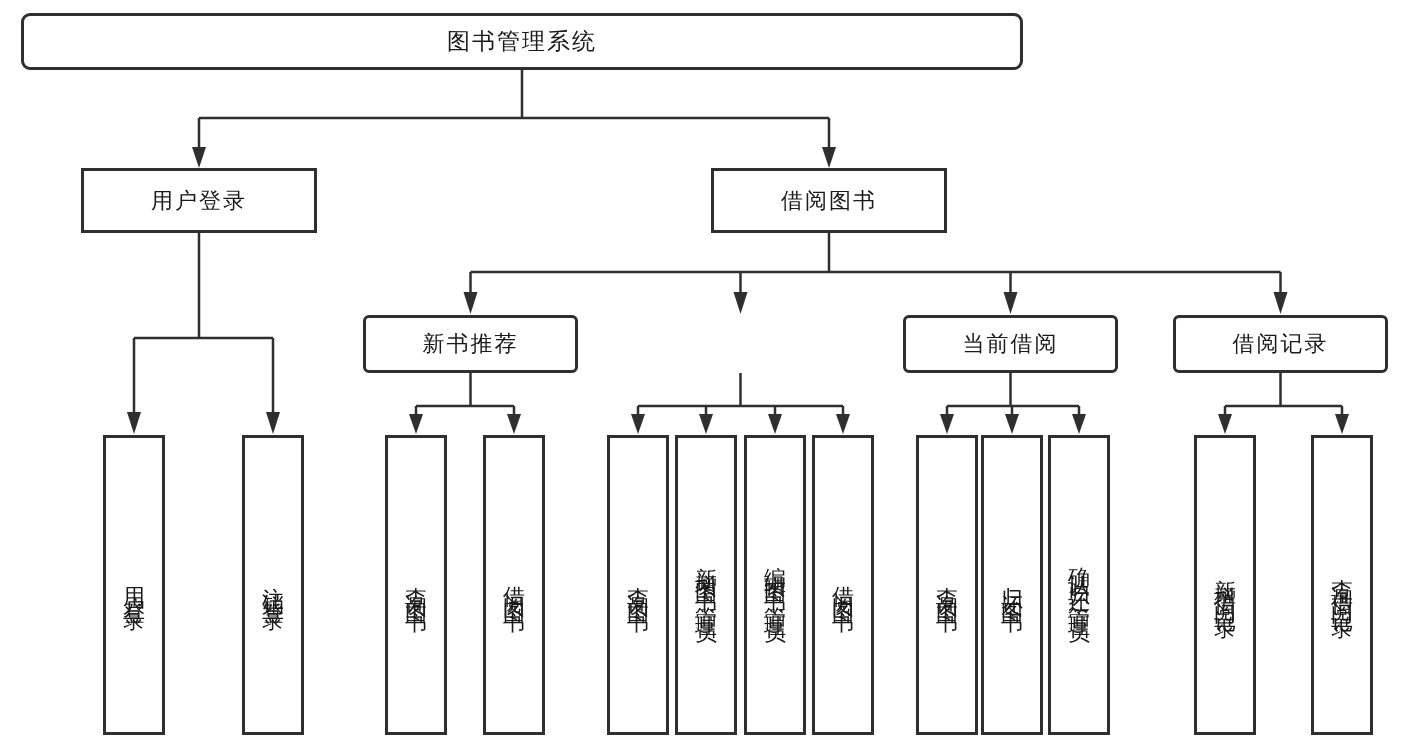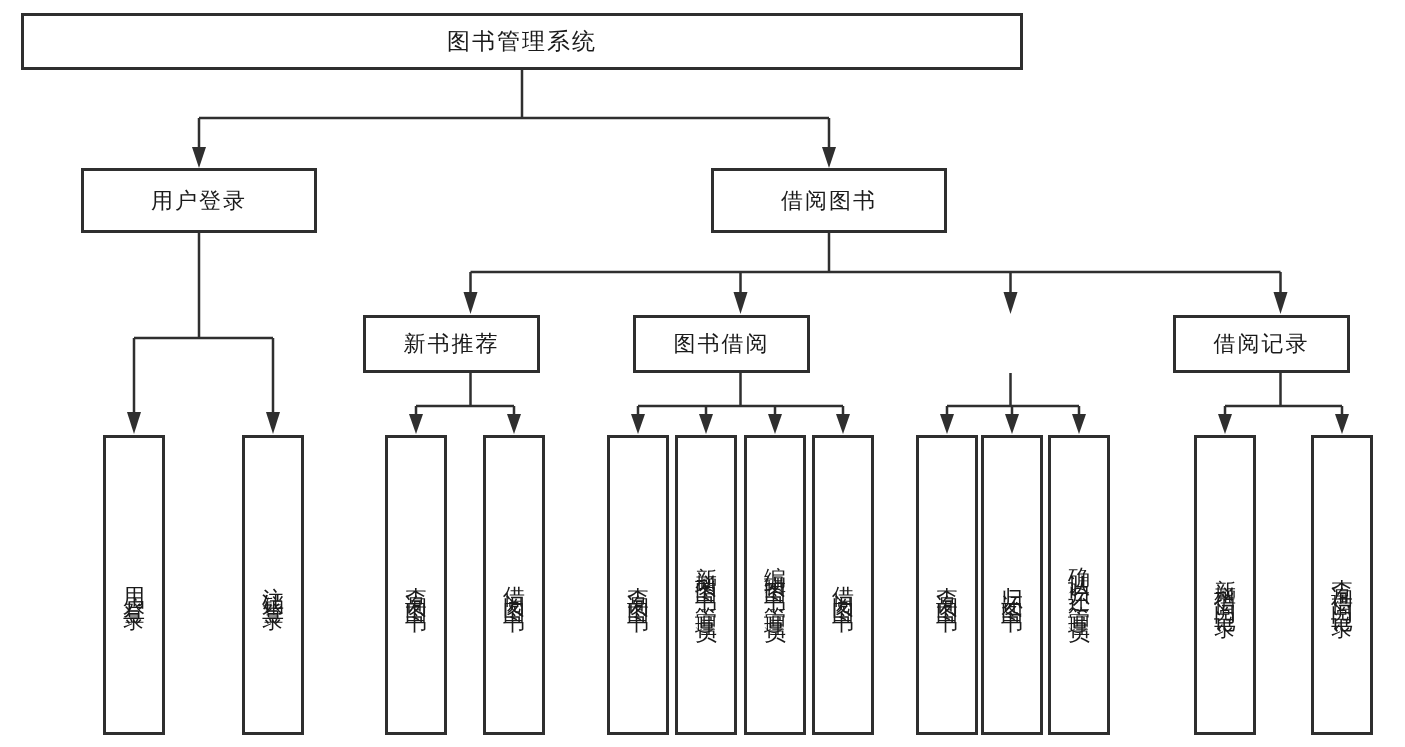--- a/index.html
+++ b/index.html
@@ -31,23 +31,23 @@
     position: absolute;
     border: 3px solid var(--line, #2f2f2f);
     background: transparent;
     display: flex;
     align-items: center;
     justify-content: center;
     z-index: 2;
     color: var(--text, #1a1a1a);
   }
   .node.h { font-size: 22px; letter-spacing: 2px; }
-  .node.root { left: 21px; top: 13px; width: 1002px; height: 57px; font-size: 23px; }
+  .node.root { left: 21px; top: 13px; width: 1002px; height: 57px; font-size: 23px; border-radius: 9px; }
   .node.lvl2 { top: 168px; width: 236px; height: 65px; }
-  .node.lvl3 { top: 315px; width: 177px; height: 58px; }
+  .node.lvl3 { top: 315px; width: 215px; height: 58px; border-radius: 6px; }
   .node.leaf {
     top: 435px; width: 62px; height: 300px;
     writing-mode: vertical-rl;
     text-orientation: mixed;
     font-size: 22px;
     letter-spacing: 8px;
     line-height: 1;
   }
   .watermark {
     position: absolute;
@@ -100,21 +100,21 @@
     <polygon points="1218,414 1232,414 1225,434"></polygon>
     <polygon points="1335,414 1349,414 1342,434"></polygon>
   </svg>
 
   <div class="node h root">图书管理系统</div>
 
   <div class="node h lvl2" style="left:81px">用户登录</div>
   <div class="node h lvl2" style="left:711px">借阅图书</div>
 
   <div class="node h lvl3" style="left:363px">新书推荐</div>
-  <div class="node h lvl3" style="left:633px">图书借阅</div>
+  <div class="node h lvl3" style="left:903px">当前借阅</div>
   <div class="node h lvl3" style="left:1173px">借阅记录</div>
 
   <div class="node leaf" style="left:103px">用户登录</div>
   <div class="node leaf" style="left:242px">注销登录</div>
   <div class="node leaf" style="left:385px">查询图书</div>
   <div class="node leaf" style="left:483px">借阅图书</div>
   <div class="node leaf" style="left:607px">查询图书</div>
   <div class="node leaf" style="left:675px">新增图书（管理员）</div>
   <div class="node leaf" style="left:744px">编辑图书（管理员）</div>
   <div class="node leaf" style="left:812px">借阅图书</div>

